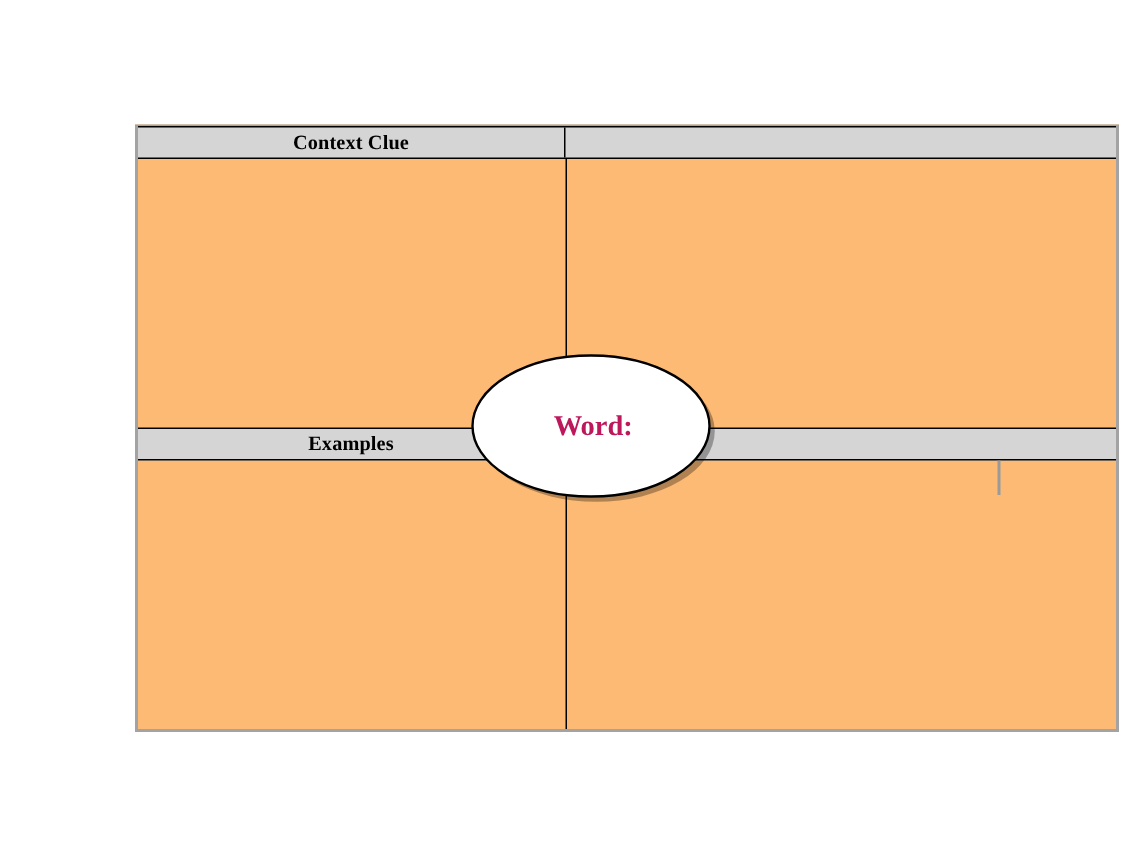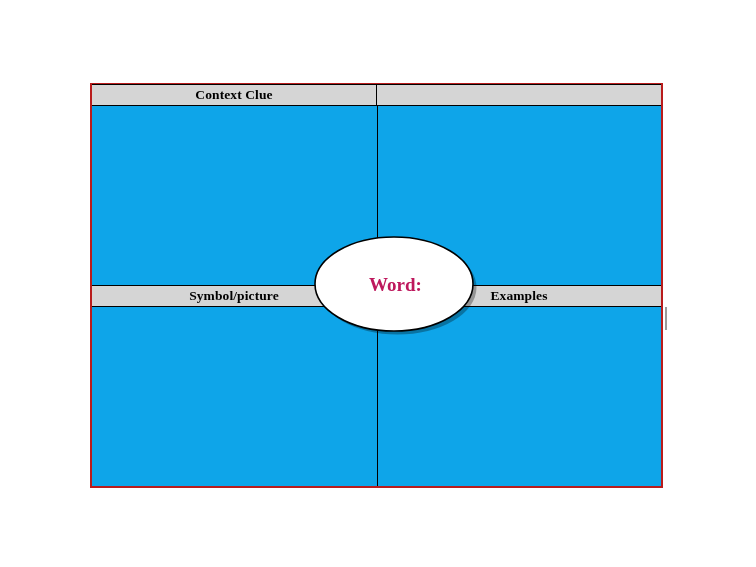--- a/index.html
+++ b/index.html
@@ -22,25 +22,25 @@
     left: 0; top: 0;
     width: 756px;
     height: 567px;
   }
 
   
   .organizer {
     position: absolute;
     left: 90px;
     top: 83px;
-    width: 573px;
+    width: 656px;
     height: 405px;
     box-sizing: border-box;
-    border: 2px solid #b91c1c;
-    background: #0ea5e9;
+    border: 2px solid #a3a3a3;
+    background: #fdba74;
   }
 
   
   .band {
     position: absolute;
     left: 0;
     width: 100%;
     height: 22px;
     background: #d5d5d5;
     box-sizing: border-box;
@@ -129,23 +129,20 @@
 
     <div class="v-divider"></div>
 
     <div class="band top">
       <div class="band-cell left">
         <span class="band-label">Context Clue</span>
       </div>
     </div>
 
     <div class="band middle">
-      <div class="band-cell left">
-        <span class="band-label">Symbol/picture</span>
-      </div>
       <div class="band-cell right">
         <span class="band-label">Examples</span>
       </div>
     </div>
 
   </div>
 
   <div class="word-bubble">
     <svg width="175" height="106" viewBox="0 0 175 106">
       <ellipse cx="89.5" cy="54.5" rx="79" ry="47" fill="rgba(0,0,0,0.30)"></ellipse>

